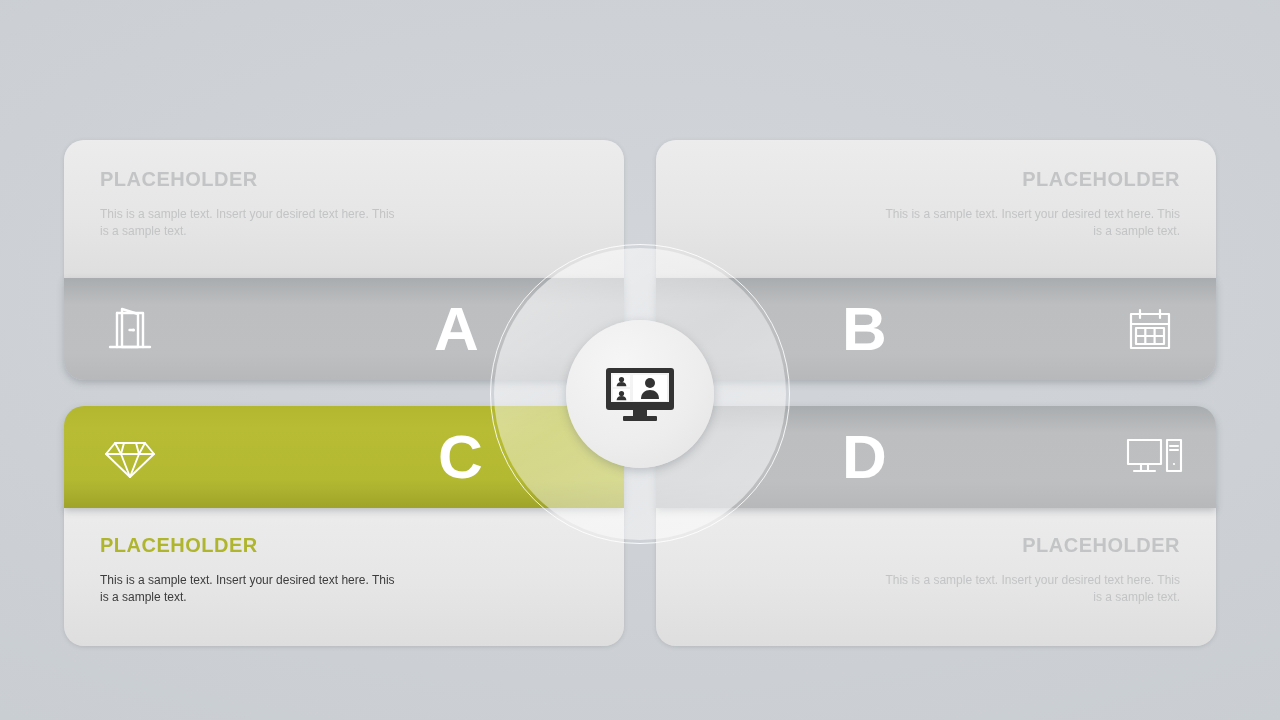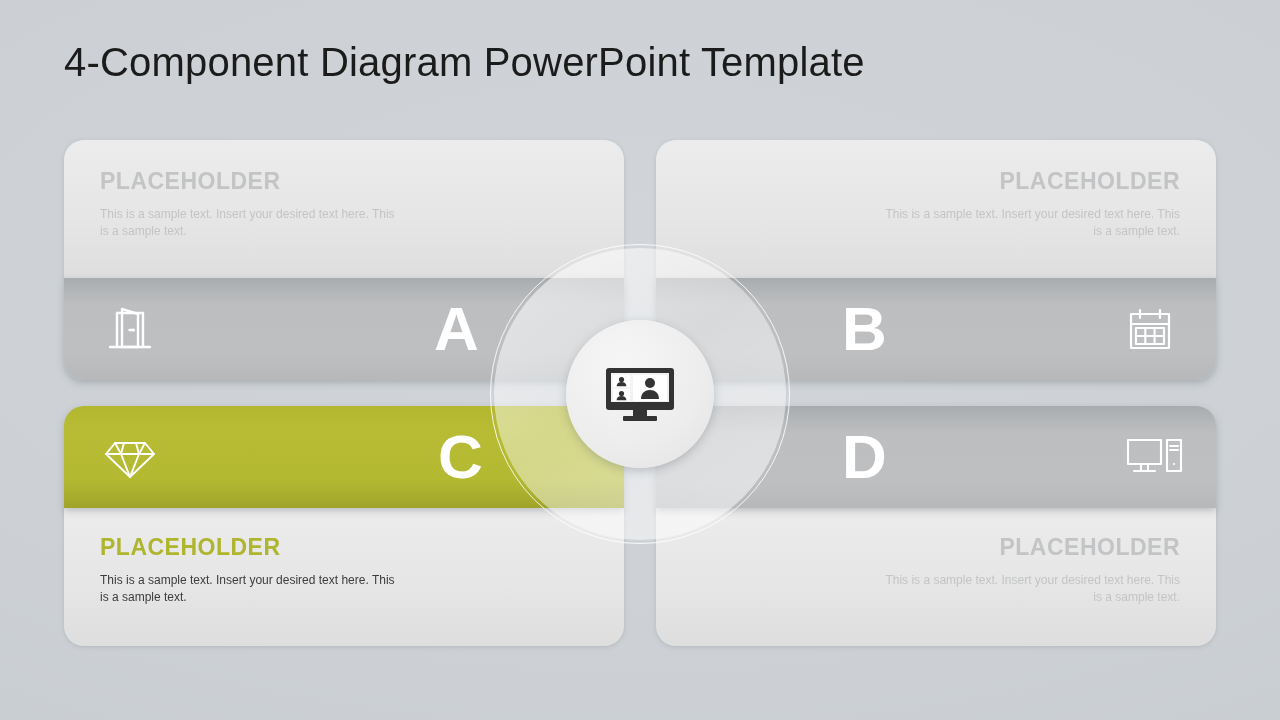--- a/index.html
+++ b/index.html
@@ -44,21 +44,21 @@
 
   .band .letter{
     position:absolute;top:50%;transform:translateY(-50%);
     font-size:62px;font-weight:bold;color:#fff;line-height:1;
   }
   .band .ic{
     position:absolute;top:50%;transform:translateY(-50%);
     width:64px;height:64px;display:flex;align-items:center;justify-content:center;
   }
 
-  .ph-title{font-size:23px;font-weight:bold;letter-spacing:.5px;}
+  .ph-title{font-size:20px;font-weight:bold;letter-spacing:.5px;}
   .ph-body{font-size:12px;line-height:1.45;}
   .muted .ph-title{color:#c3c4c5;}
   .muted .ph-body{color:#c3c4c5;}
   .active .ph-title{color:#b0b52e;}
   .active .ph-body{color:#3c3c3c;}
 
   
   .ring-outline{
     position:absolute;left:490px;top:244px;width:300px;height:300px;
     border-radius:50%;border:1px solid rgba(255,255,255,.85);
@@ -75,21 +75,20 @@
     display:flex;align-items:center;justify-content:center;
   }
 
   svg{display:block;}
 </style>
 </head>
 <body>
 
 <div class="slide">
 
-  <div class="title">4-Component Diagram PowerPoint Template</div>
 
   <div class="card" style="left:64px;top:140px;width:560px;height:240px;">
     <div class="textpane muted" style="top:0;height:140px;border-radius:20px 20px 0 0;padding:0;">
       <div class="ph-title" style="position:absolute;left:36px;top:28px;">PLACEHOLDER</div>
       <div class="ph-body" style="position:absolute;left:36px;top:66px;width:300px;">
         <span>This is a sample text. Insert your desired text here. This is a sample text.</span>
       </div>
     </div>
     <div class="band gray" style="top:138px;border-radius:0 0 20px 20px;">
       <span class="ic" style="left:34px;">

